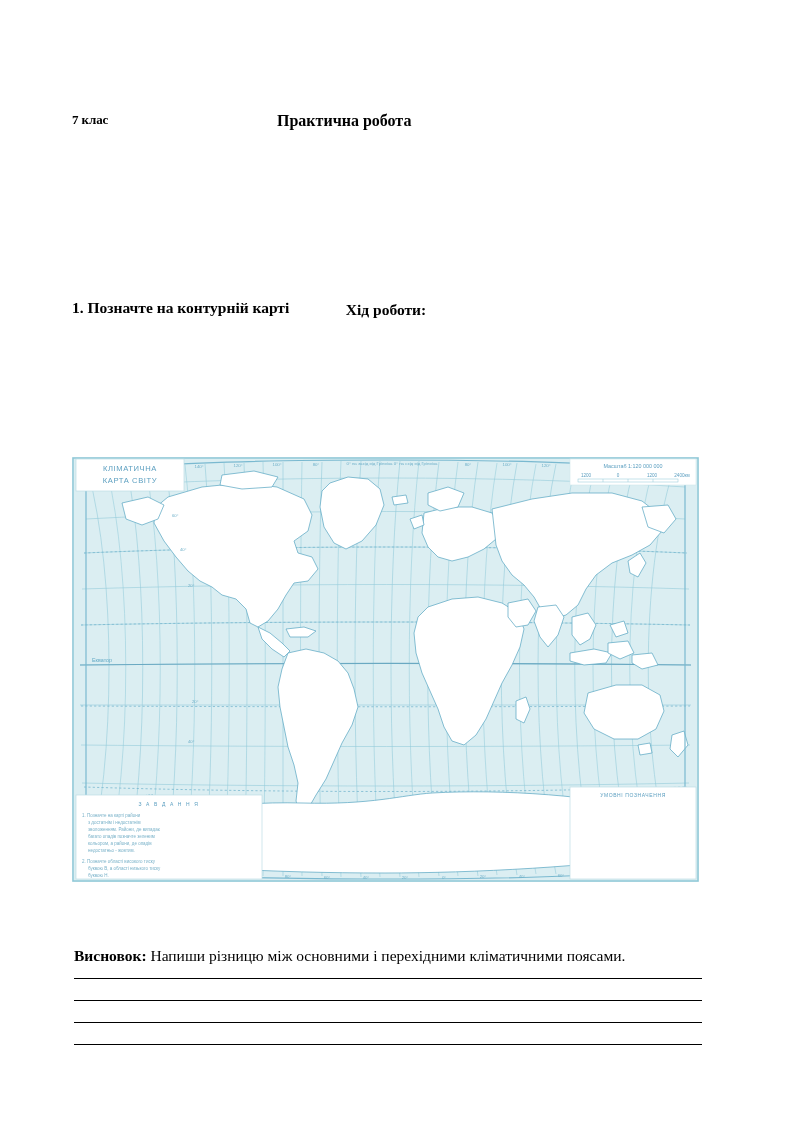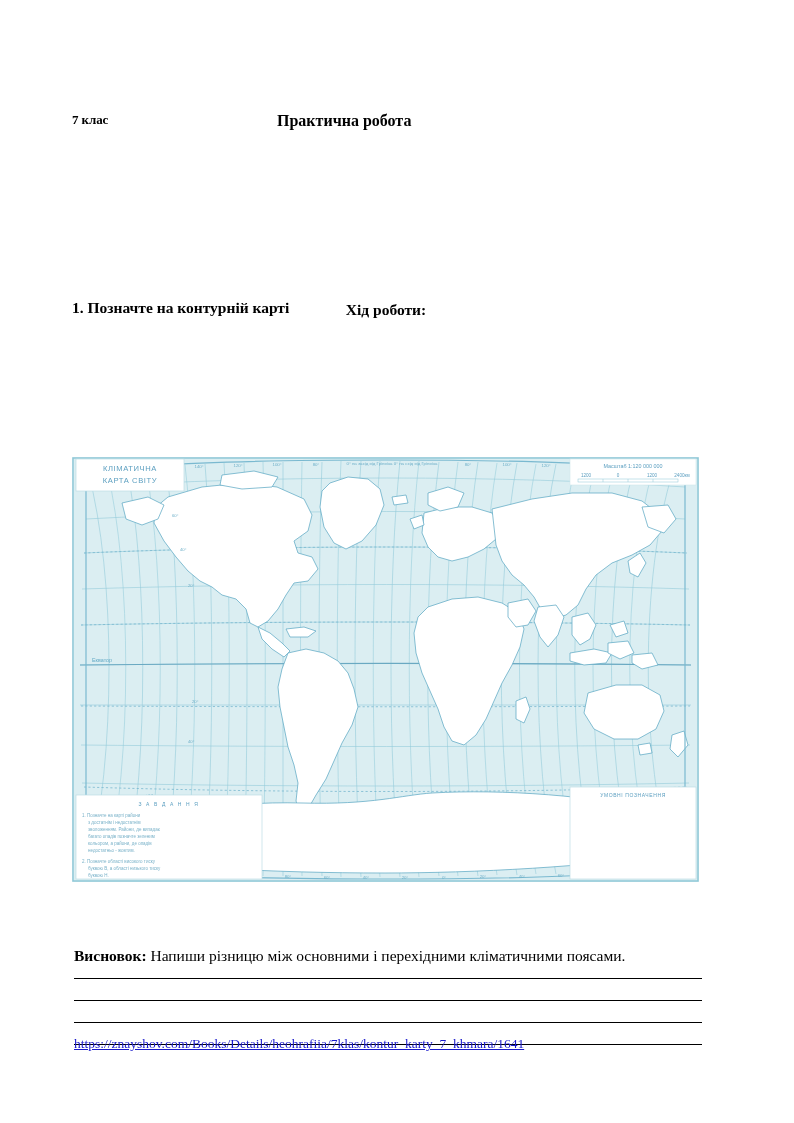--- a/index.html
+++ b/index.html
@@ -403,15 +403,14 @@
     <p><span class="lbl">Висновок:</span> <span>Напиши різницю між основними і перехідними кліматичними поясами.</span></p>
   </div>
 
   <div class="rules">
     <div class="rule"></div>
     <div class="rule"></div>
     <div class="rule"></div>
     <div class="rule last"></div>
   </div>
 
-  <a class="urlline" href="#">https://znayshov.com/Books/Details/heohrafiia/7klas/kontur_karty_7_khmara/1641</a>
 
 </div>
 
 </body></html>

